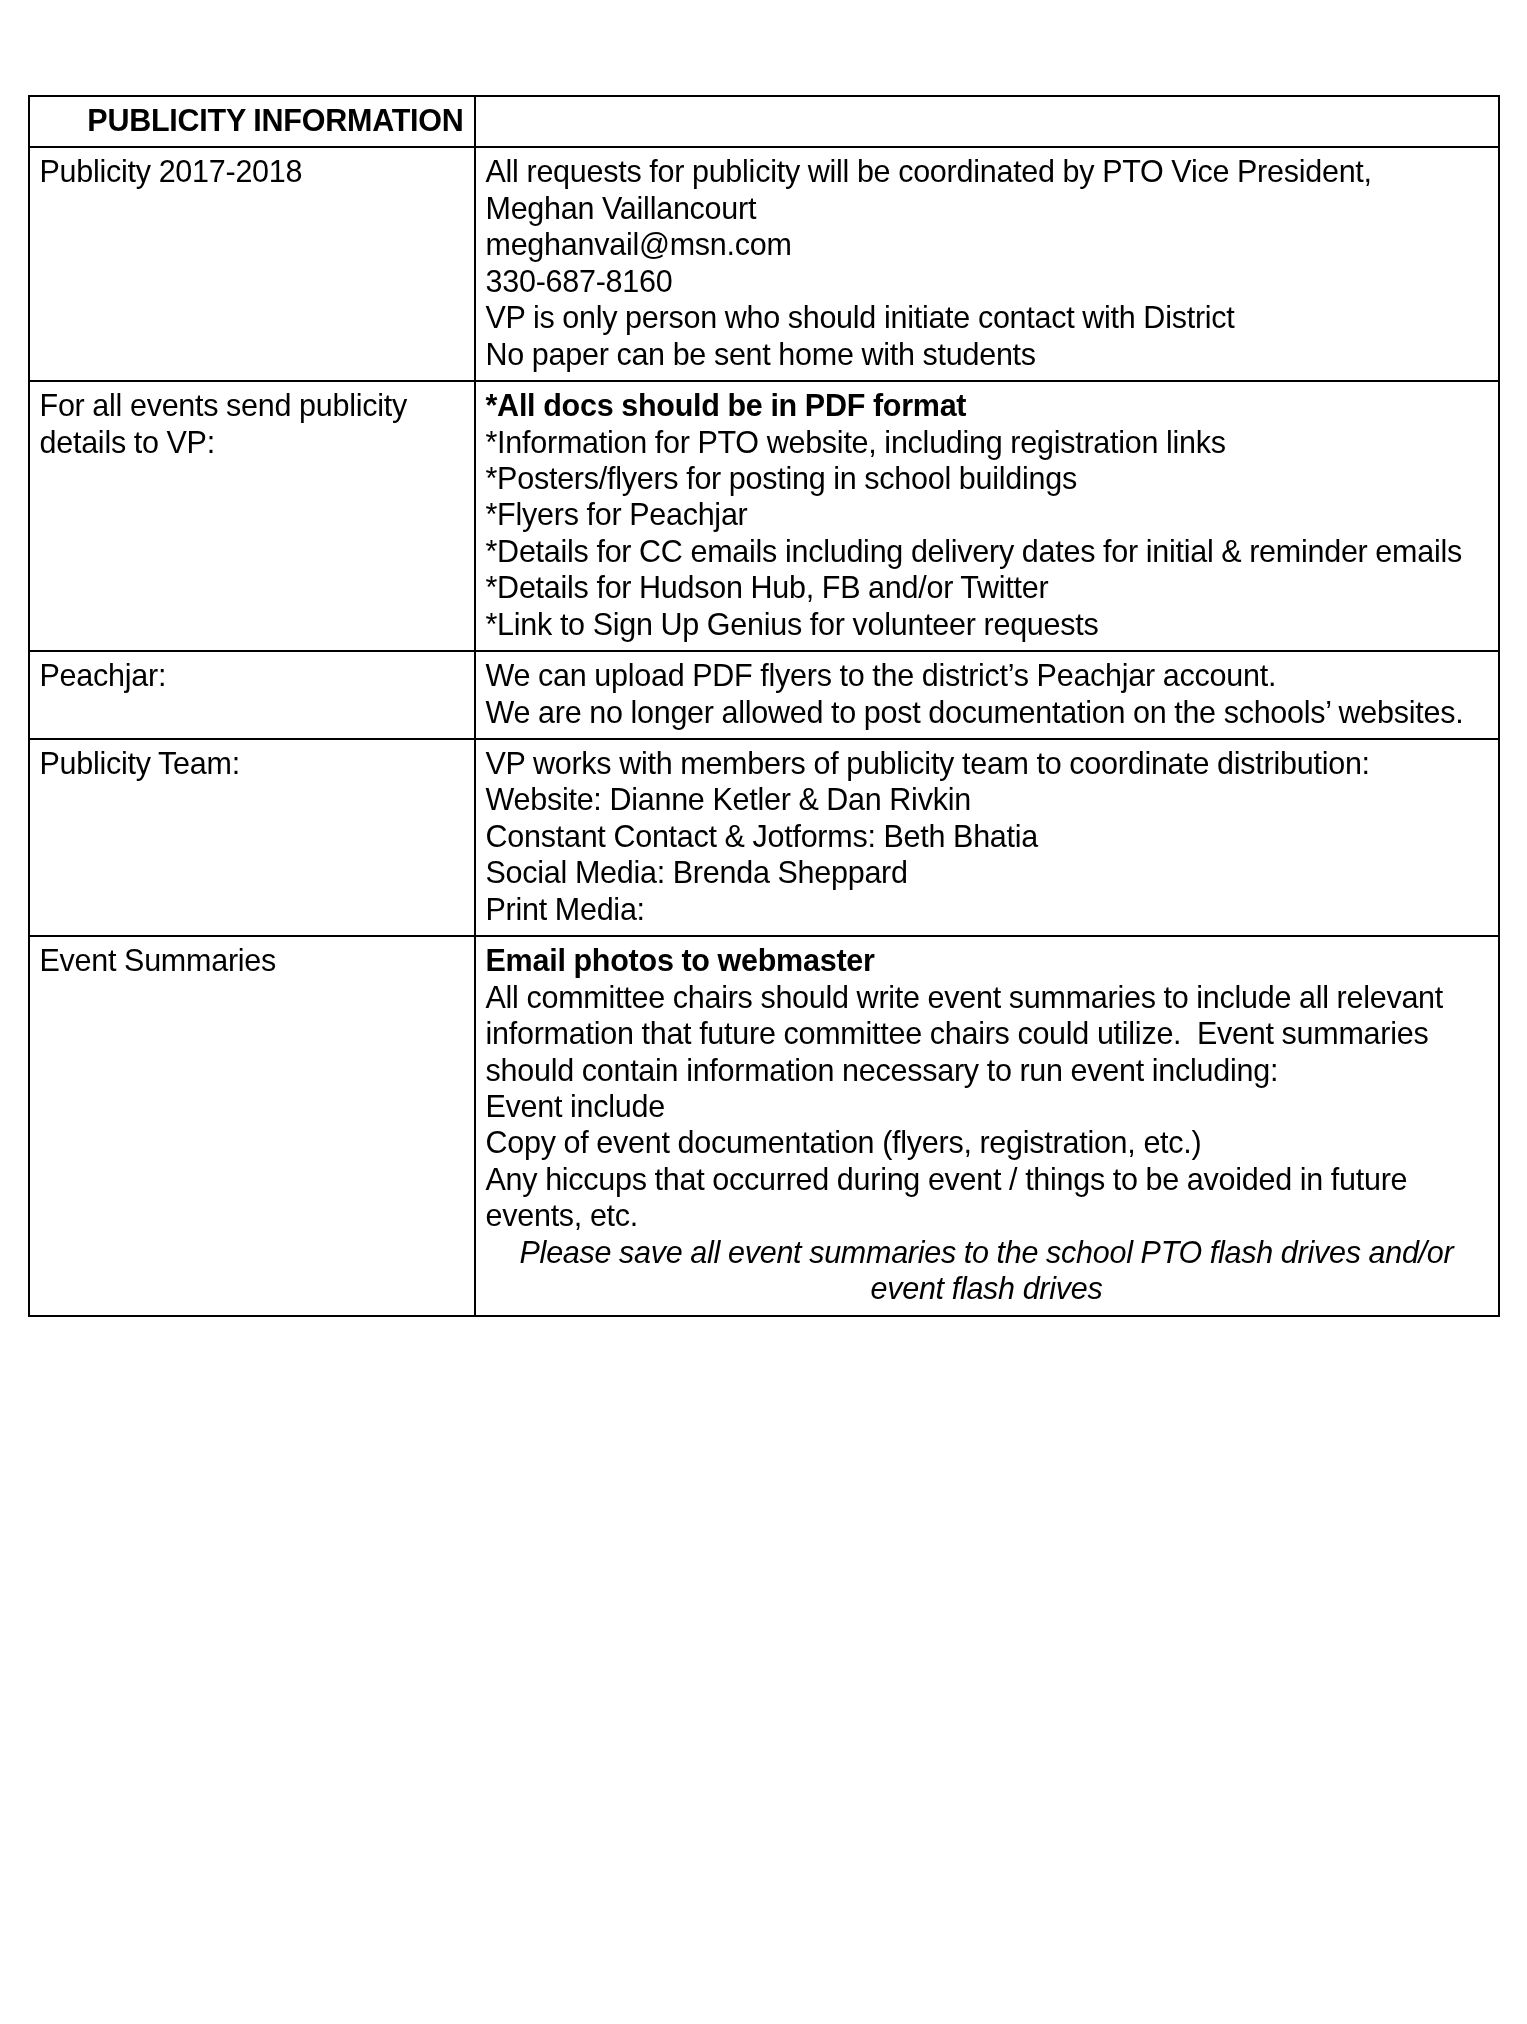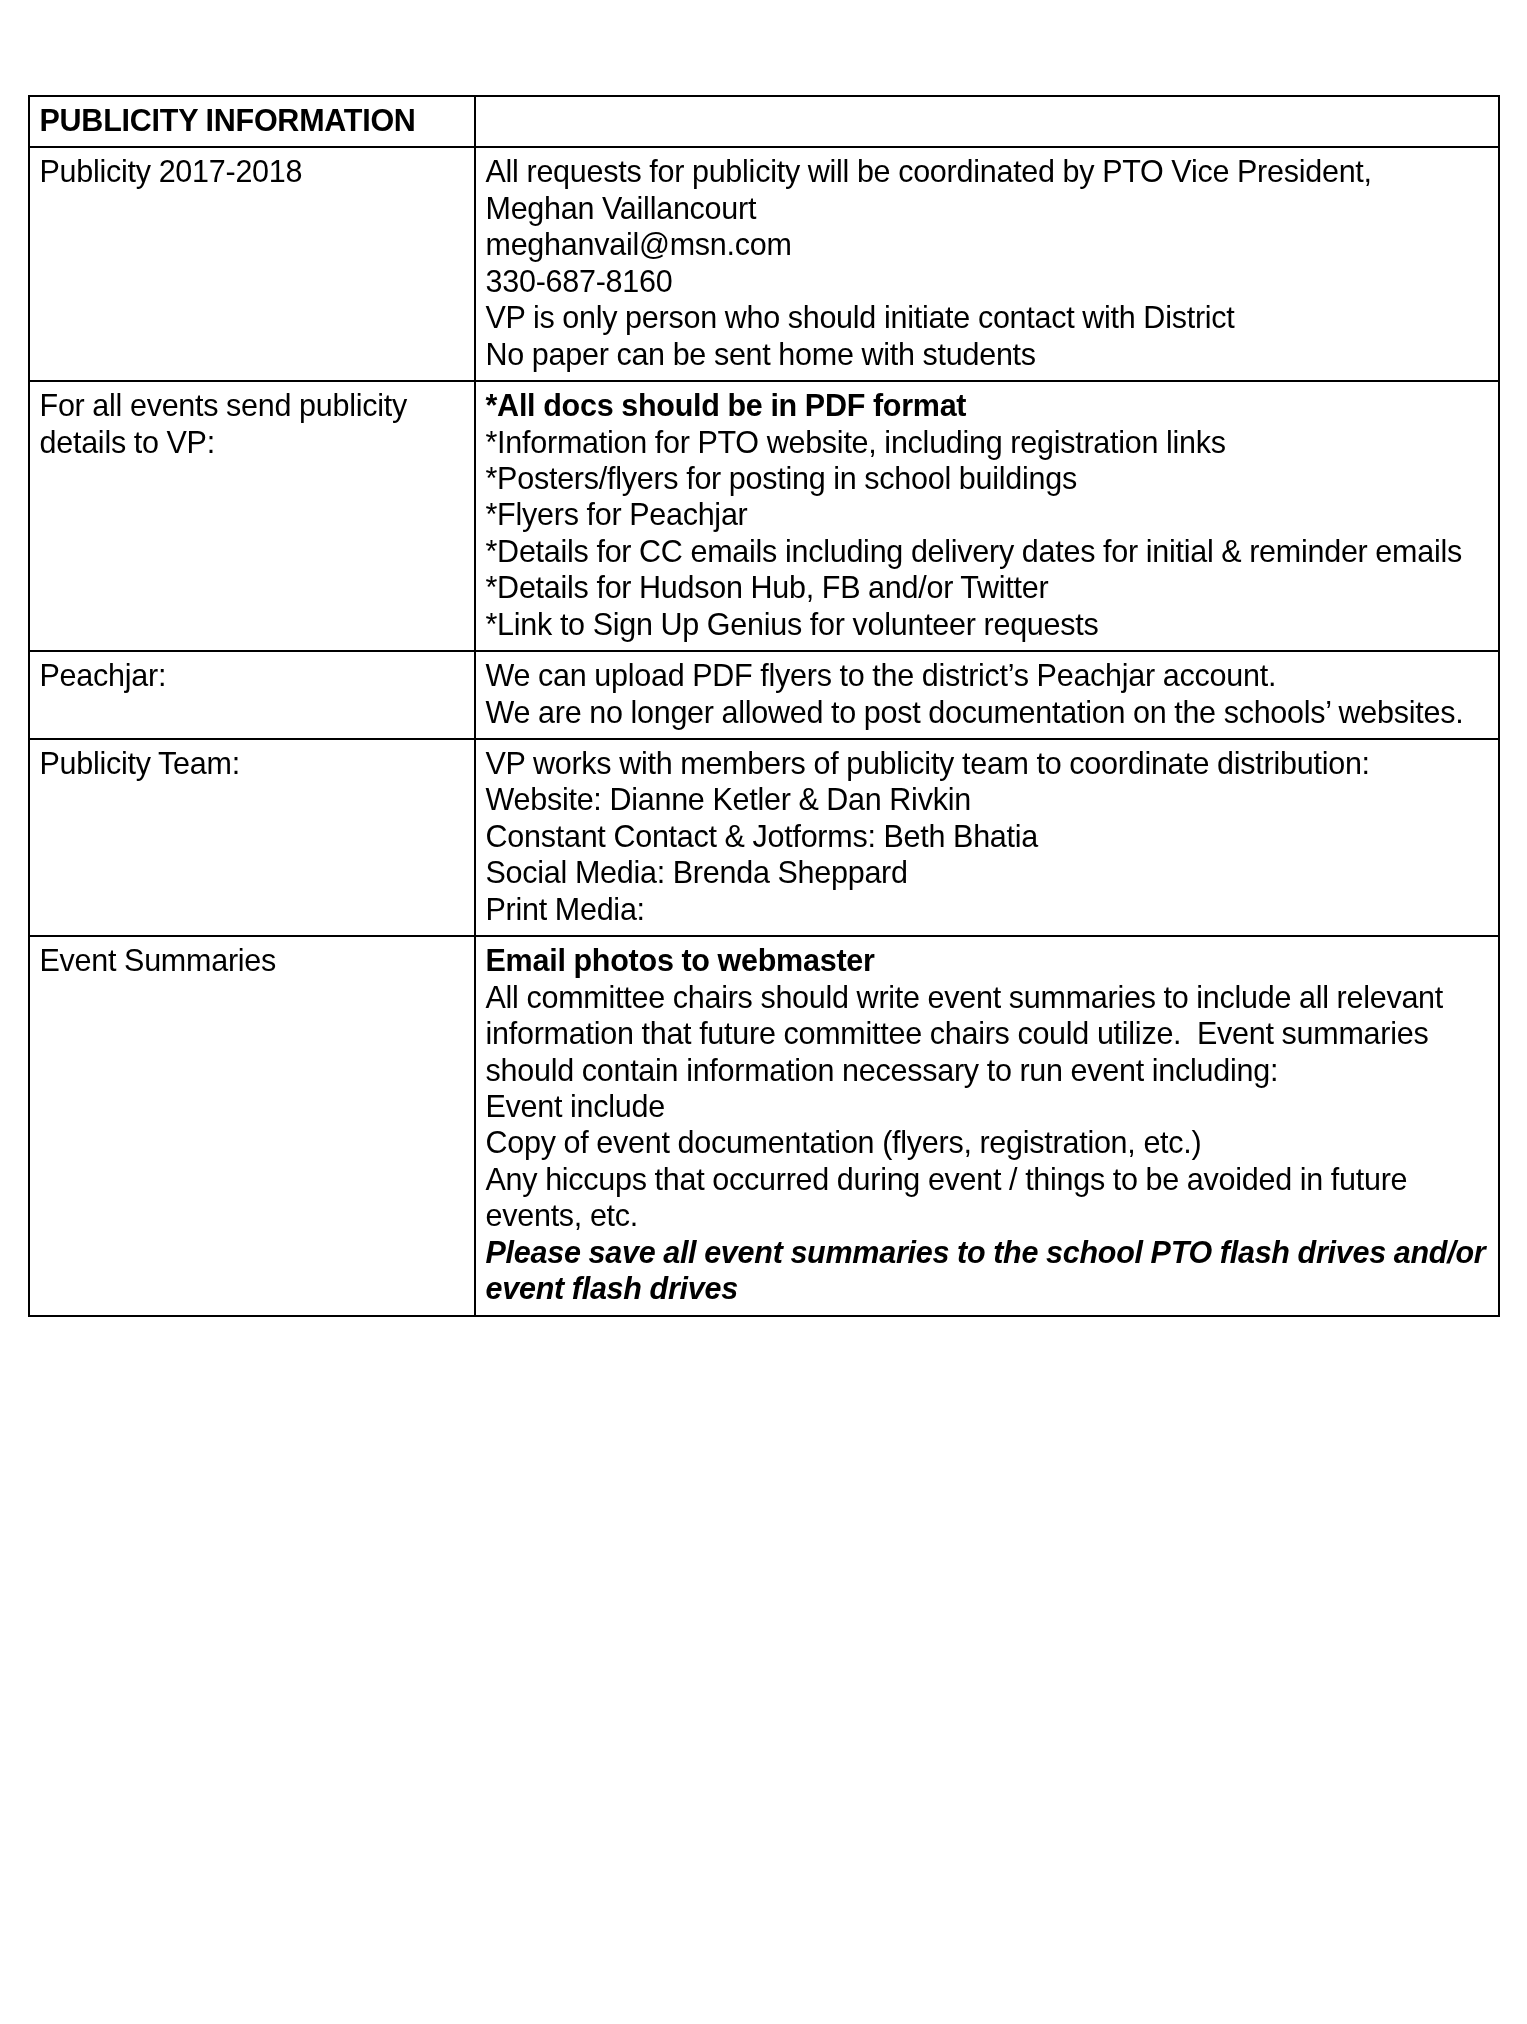--- a/index.html
+++ b/index.html
@@ -44,26 +44,27 @@
     padding-left: 12px;
   }
   td.content-cell {
     padding-left: 14px;
   }
   td.section-head {
     font-weight: bold;
     letter-spacing: -0.1px;
     padding-top: 6px;
     padding-bottom: 7px;
+    text-align: right;
   }
   td.empty-cell { padding: 0; }
 
   .line { display: block; white-space: pre-wrap; }
   .b  { font-weight: bold; }
-  .bi { font-weight: bold; font-style: italic; }
+  .bi { font-weight: normal; font-style: italic; text-align: center; }
 </style>
 </head>
 <body>
 
 <div id="page">
   <table class="doc-table">
     <colgroup>
       <col class="col-label">
       <col class="col-content">
     </colgroup>

